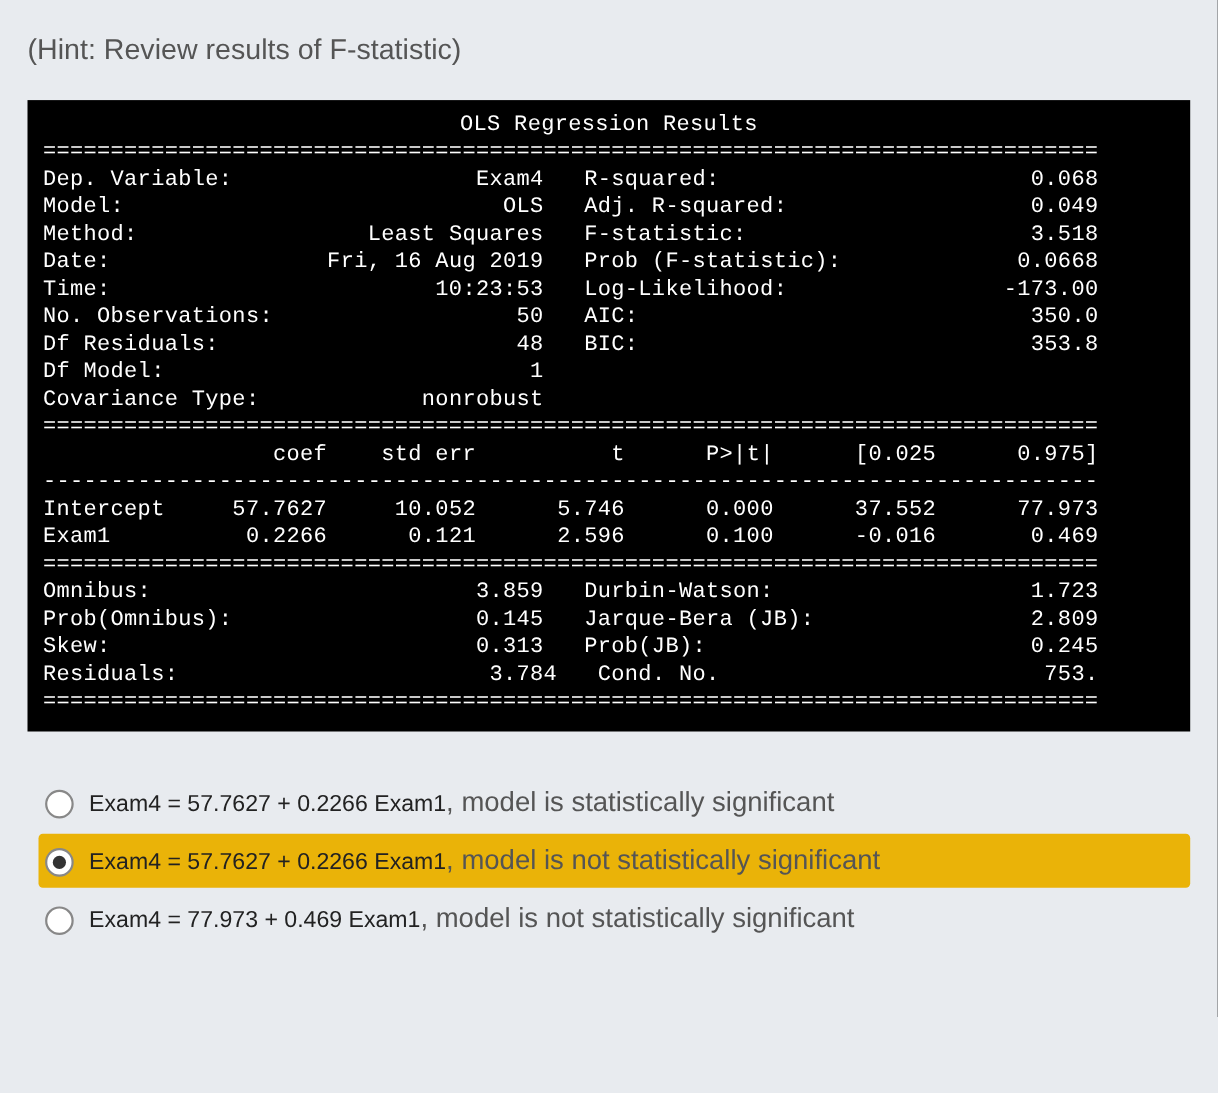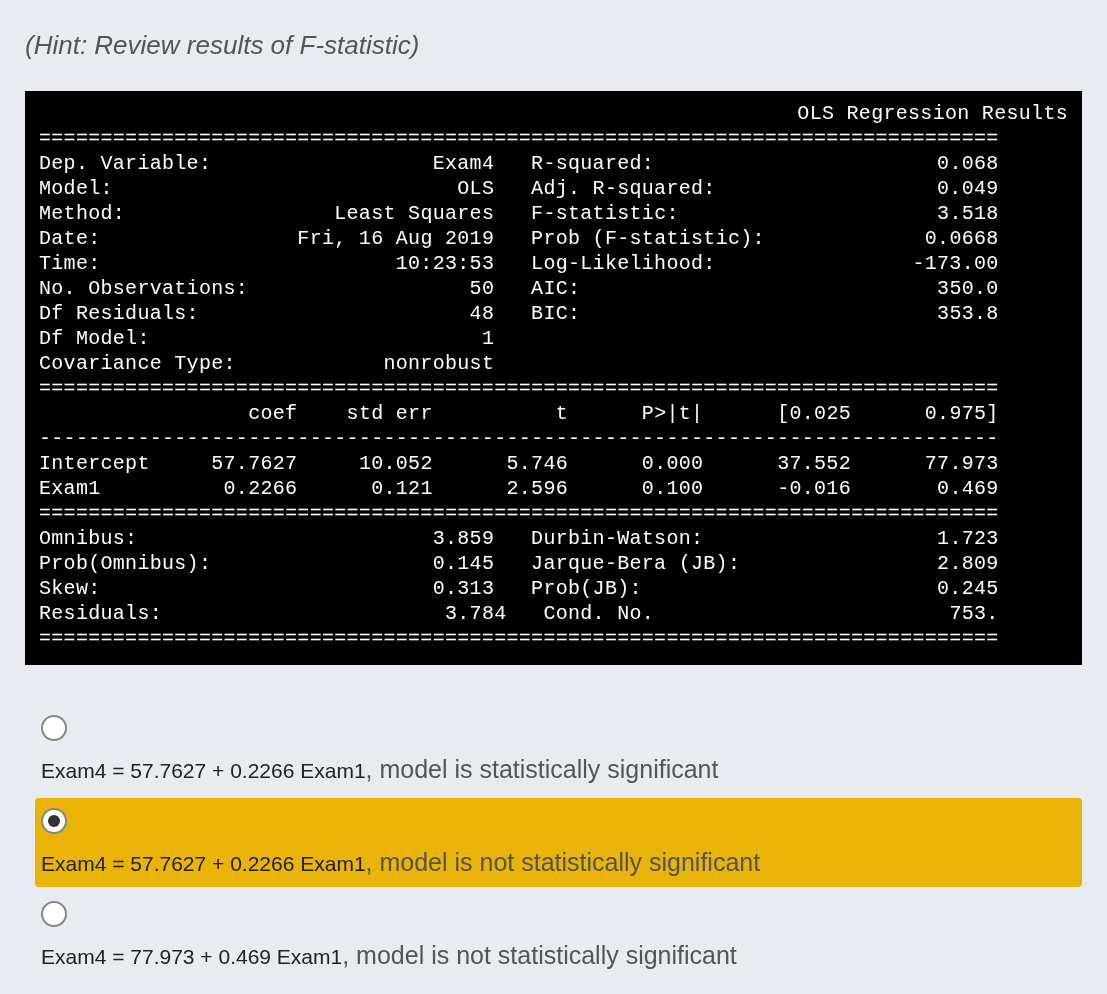--- a/index.html
+++ b/index.html
@@ -8,50 +8,48 @@
     padding: 20px 25px;
     background: #e8ebef;
     font-family: Arial, sans-serif;
     color: #333;
     width: 1107px;
   }
   .hint {
     font-size: 26px;
     color: #555;
     margin: 10px 0 30px 0;
-    font-style: italic;
   }
   .ols-box {
     background: #000;
     color: #fff;
     font-family: 'Courier New', Courier, monospace;
     font-size: 20px;
     line-height: 1.25;
     padding: 10px 14px 14px 14px;
     white-space: pre;
     letter-spacing: 0.3px;
   }
   .ols-title {
-    text-align: right;
+    text-align: center;
     font-weight: normal;
   }
   .options {
     margin-top: 40px;
     padding-left: 10px;
   }
   .option {
     display: flex;
-    align-items: flex-start;
+    align-items: flex-end;
     gap: 14px;
     padding: 10px 6px;
     margin: 4px 0;
     font-size: 24px;
     color: #444;
     border-radius: 4px;
-    flex-direction: column;
   }
   .option.selected {
     background: #eab308;
   }
   .radio {
     width: 26px;
     height: 26px;
     border: 2px solid #888;
     border-radius: 50%;
     flex-shrink: 0;

